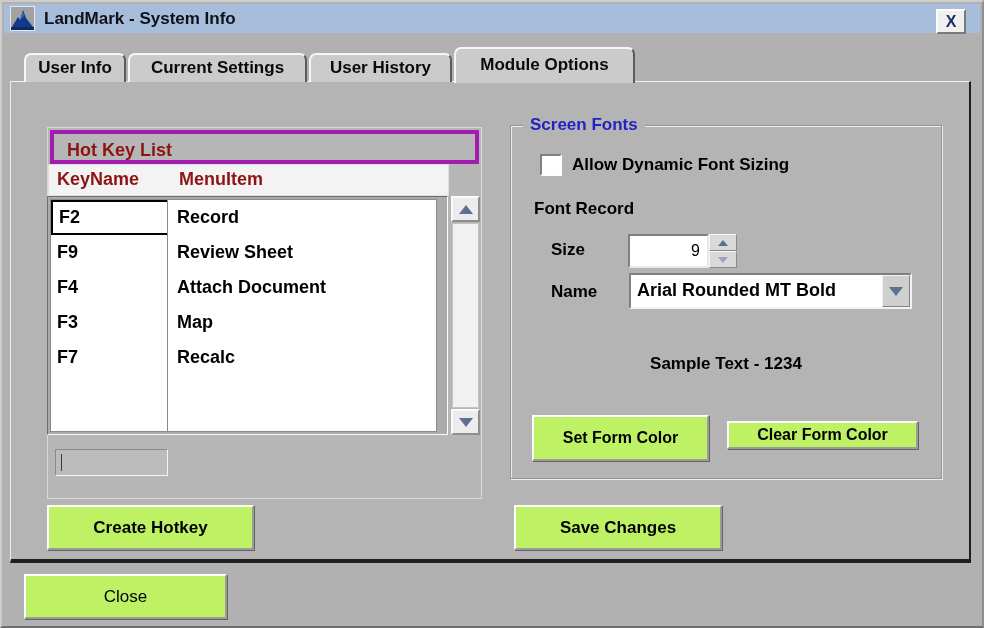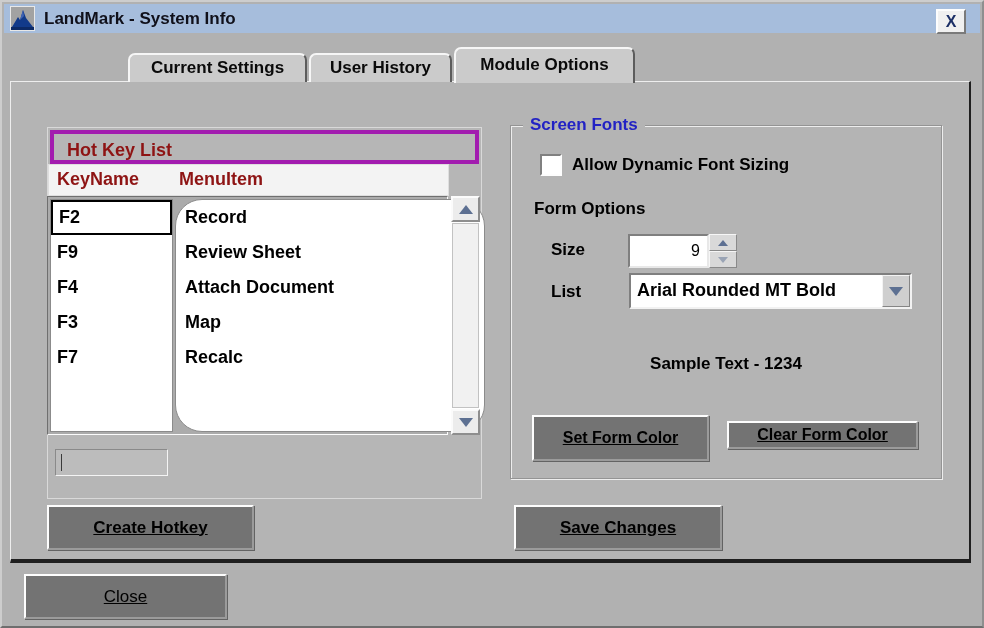--- a/index.html
+++ b/index.html
@@ -41,21 +41,21 @@
                color:#8e1414; font-weight:bold; font-size:18px; line-height:32px; padding-left:13px; }
   .hk-header { left:46px; top:162px; width:401px; height:32px; background:#f3f3f3; border:1px solid #dedede; }
   .hk-header span { position:absolute; top:4px; color:#8e1414; font-weight:bold; font-size:18px; }
   .h-key  { left:8px; }
   .h-item { left:130px; }
 
   .grid { left:45px; top:194px; width:401px; height:239px; background:#ababab;
           border:1px solid; border-color:#6f6f6f #fbfbfb #fbfbfb #6f6f6f; }
   .gcol { position:absolute; top:2px; height:233px; background:#ffffff; border:1px solid #8b8b8b; }
   .gcol-key  { left:2px;   width:123px; }
-  .gcol-item { left:127px; width:310px;border-radius:27px; }
+  .gcol-item { left:119px; width:270px; }
   .cell { height:35px; line-height:35px; font-weight:bold; font-size:18px; color:#000;
           padding-left:6px; white-space:nowrap; overflow:hidden; }
   .gcol-item .cell { padding-left:9px; }
   .cell-selected { border:2px solid #000; line-height:31px; }
 
   .vscroll  { left:449px; top:194px; width:29px; height:239px; }
   .sb-btn   { position:absolute; left:0; width:29px; height:26px; background:#ececec;
               border:2px solid; border-color:#fbfbfb #8e8e8e #8e8e8e #fbfbfb;
               display:flex; align-items:center; justify-content:center; }
   .sb-up    { top:0; }
@@ -63,23 +63,23 @@
   .sb-track { position:absolute; left:1px; top:27px; width:27px; height:185px;
               background:#f1f1f1; border:1px solid #c2c2c2; }
 
   .mini-input { left:53px; top:447px; width:113px; height:27px; background:#bcbcbc;
                 border:1px solid; border-color:#8a8a8a #f4f4f4 #f4f4f4 #8a8a8a; }
   .mini-input::after { content:""; position:absolute; left:5px; top:4px; width:1px; height:17px; background:#3a3a3a; }
   .mini-input input { width:100%; height:100%; border:none; background:transparent; outline:none;
                       font-family:inherit; font-size:15px; padding-left:8px; }
 
   
-  .btn3d { background:#737373; border:2px solid; border-color:#fdfdfd #9b9b9b #9b9b9b #fdfdfd;
+  .btn3d { background:#bef264; border:2px solid; border-color:#fdfdfd #9b9b9b #9b9b9b #fdfdfd;
            box-shadow:1px 1px 0 #636363; font-weight:bold; font-size:17px; color:#000;
-           display:flex; align-items:center; justify-content:center; font-family:inherit; cursor:default;text-decoration:underline; }
+           display:flex; align-items:center; justify-content:center; font-family:inherit; cursor:default; }
   .btn-create { left:45px;  top:503px; width:207px; height:45px; }
   .btn-save   { left:512px; top:503px; width:208px; height:45px; }
   .btn-close  { left:22px;  top:572px; width:203px; height:45px; font-weight:normal; }
   .btn-set    { left:530px; top:413px; width:177px; height:46px; font-size:16px; }
   .btn-clear  { left:725px; top:419px; width:191px; height:28px; font-size:16px; }
 
   
   .group { left:508px; top:123px; width:432px; height:354px;
            border:1px solid #949494; box-shadow:1px 1px 0 #ededed, inset 1px 1px 0 #ededed; }
   .group-label { left:521px; top:111px; height:24px; line-height:24px; padding:0 7px;
@@ -135,20 +135,21 @@
         <polygon points="9,13 12,3 13,9" fill="#3f63b5"></polygon>
         <rect x="0" y="20" width="23" height="3" fill="#0d2a66"></rect>
       </svg>
     </span>
     <span class="win-title">LandMark - System Info</span>
     <button class="close-btn">
       <span>X</span>
     </button>
   </div>
 
+  <div class="tab tab-1">User Info</div>
   <div class="tab tab-2">Current Settings</div>
   <div class="tab tab-3">User History</div>
   <div class="tab tab-active">Module Options</div>
 
   <div class="panel"></div>
 
   <div class="ctl hk-panel"></div>
   <div class="ctl hk-title">Hot Key List</div>
   <div class="ctl hk-header">
     <span class="h-key">KeyName</span>
@@ -185,34 +186,34 @@
   <div class="ctl mini-input">
     <input value="" style="">
   </div>
 
   <div class="ctl group"></div>
   <div class="ctl group-label">Screen Fonts</div>
 
   <div class="ctl checkbox"></div>
   <div class="ctl cb-label">Allow Dynamic Font Sizing</div>
 
-  <div class="ctl lbl font-options">Form Options</div>
+  <div class="ctl lbl font-options">Font Record</div>
 
   <div class="ctl lbl size-label">Size</div>
   <div class="ctl spin-field">9</div>
   <div class="ctl spin-btns">
     <div class="spin-half spin-up-btn">
       <i class="tri-up-s"></i>
     </div>
     <div class="spin-half spin-down-btn">
       <i class="tri-down-s"></i>
     </div>
   </div>
 
-  <div class="ctl lbl name-label">List</div>
+  <div class="ctl lbl name-label">Name</div>
   <div class="ctl combo">
     <div class="combo-field">Arial Rounded MT Bold</div>
     <div class="combo-btn">
       <i class="tri-down"></i>
     </div>
   </div>
 
   <div class="ctl sample">Sample Text - 1234</div>
 
   <button class="ctl btn3d btn-set">Set Form Color</button>

